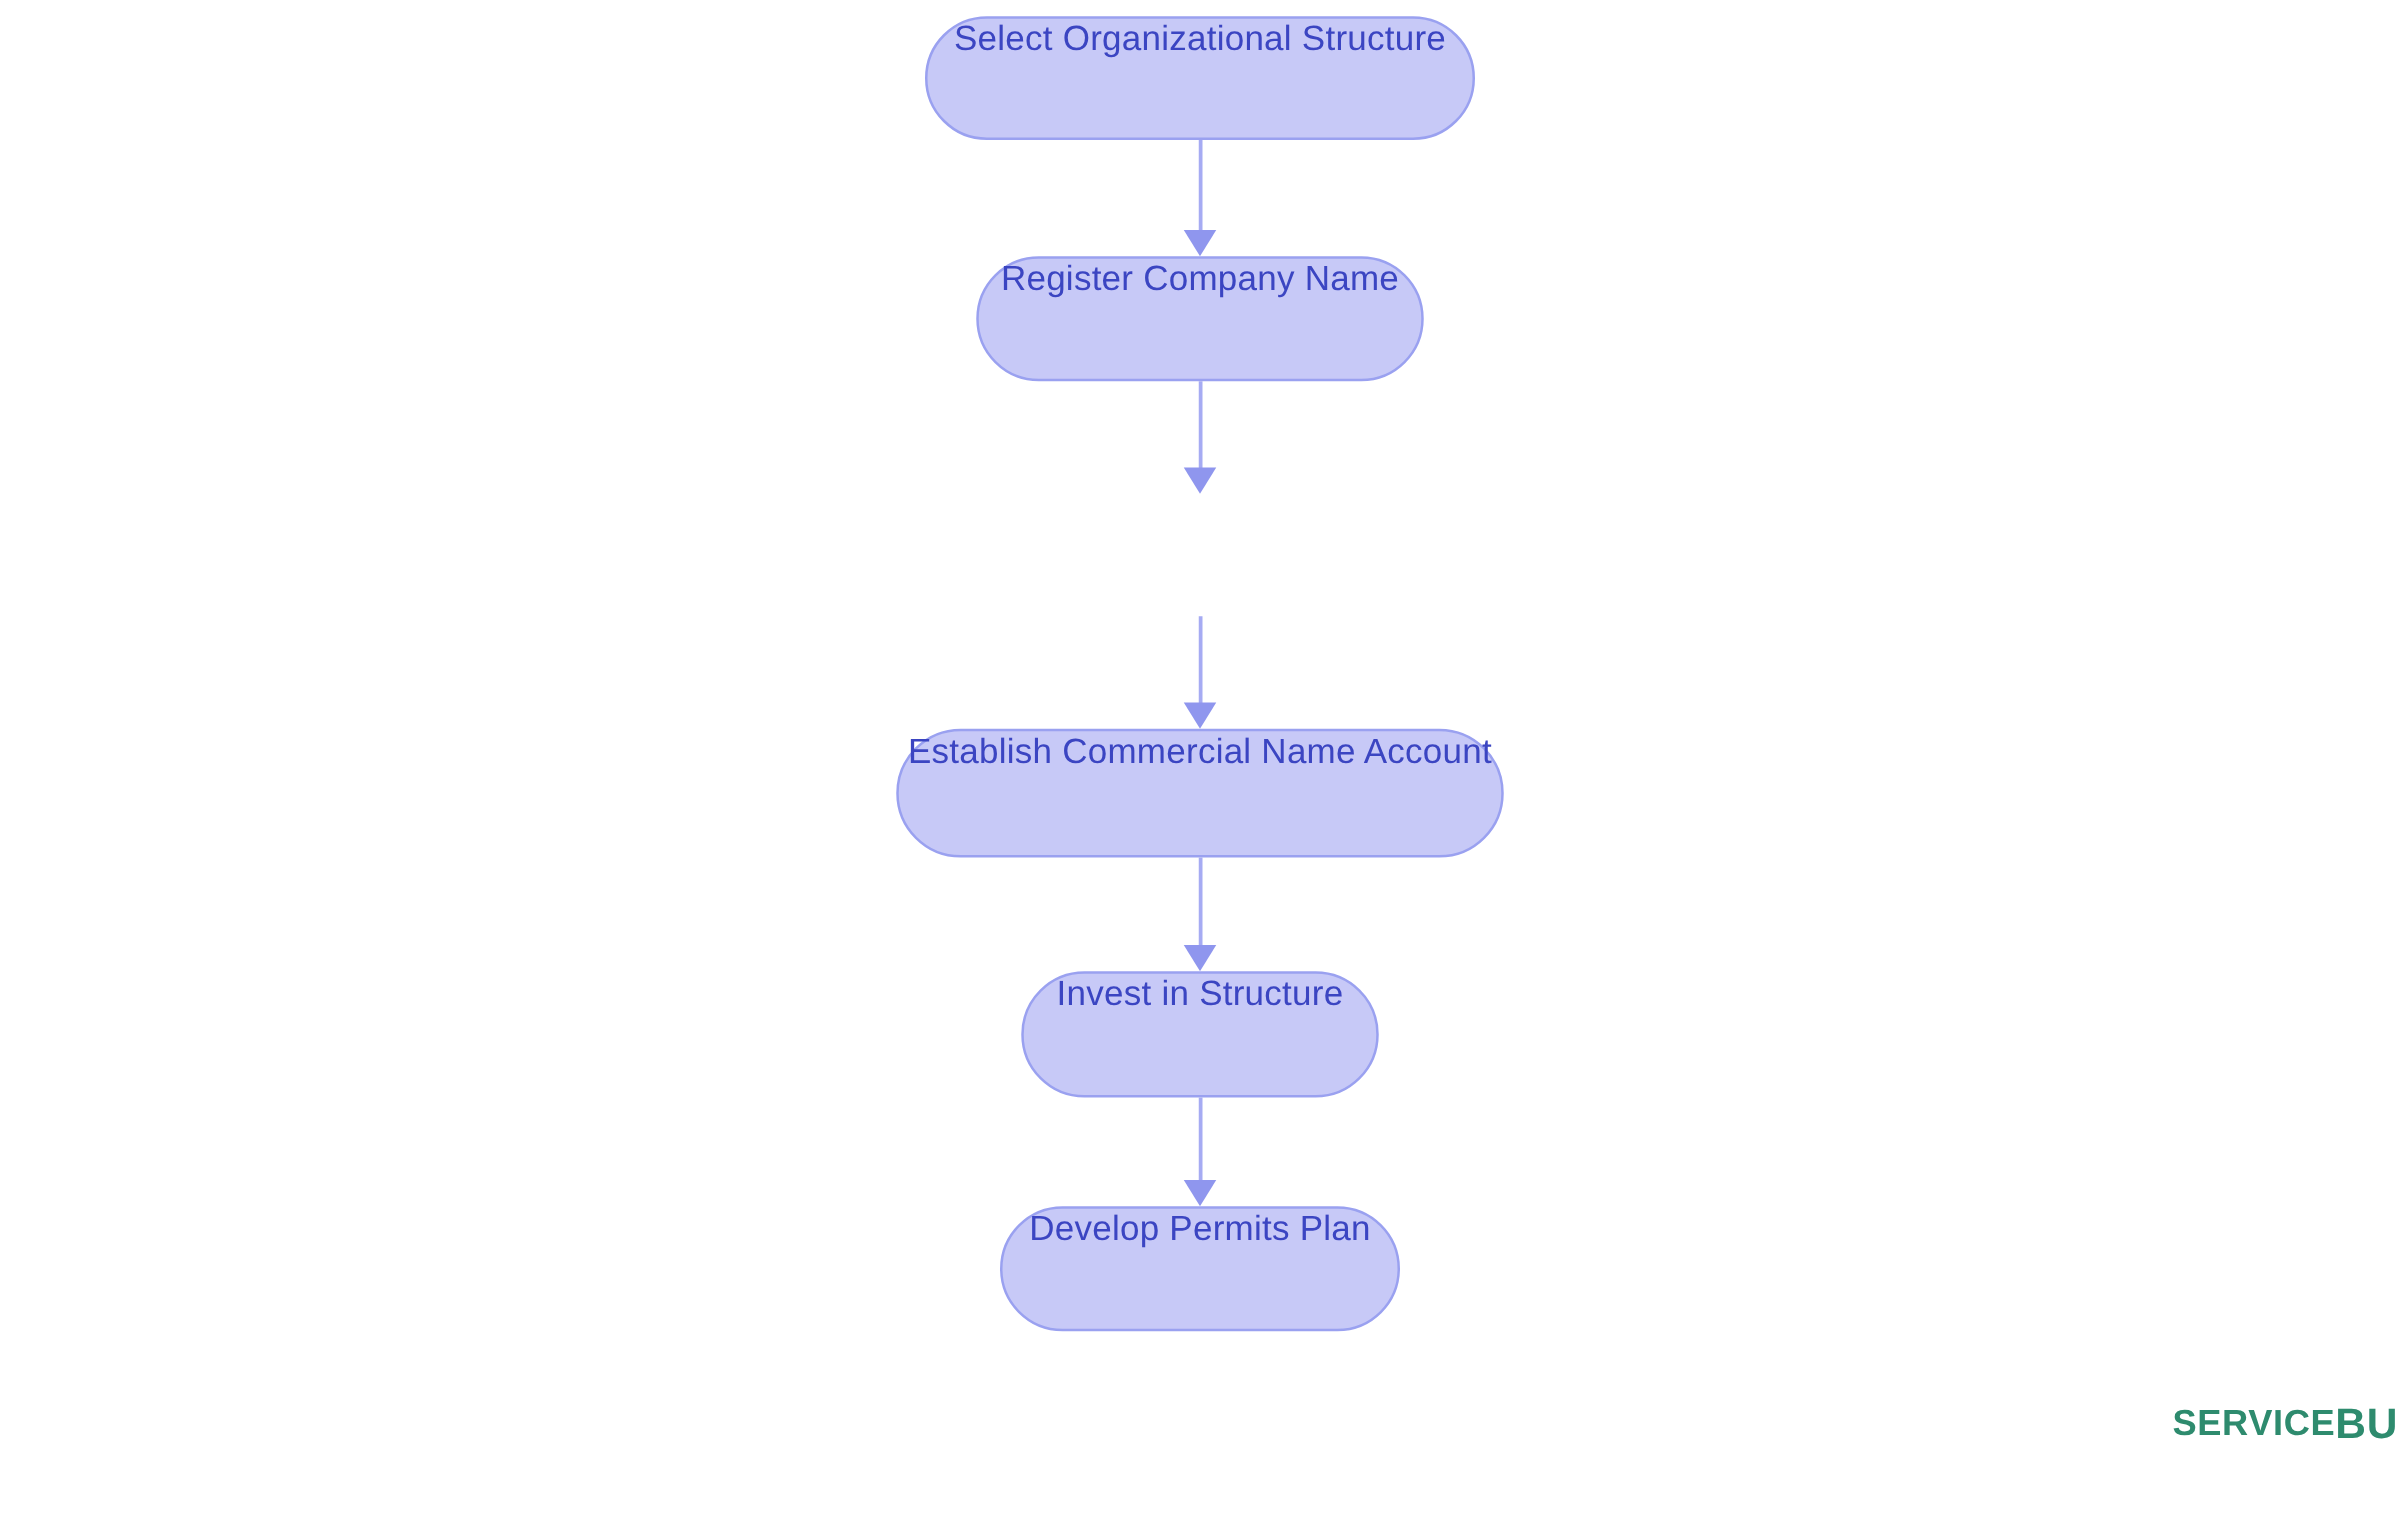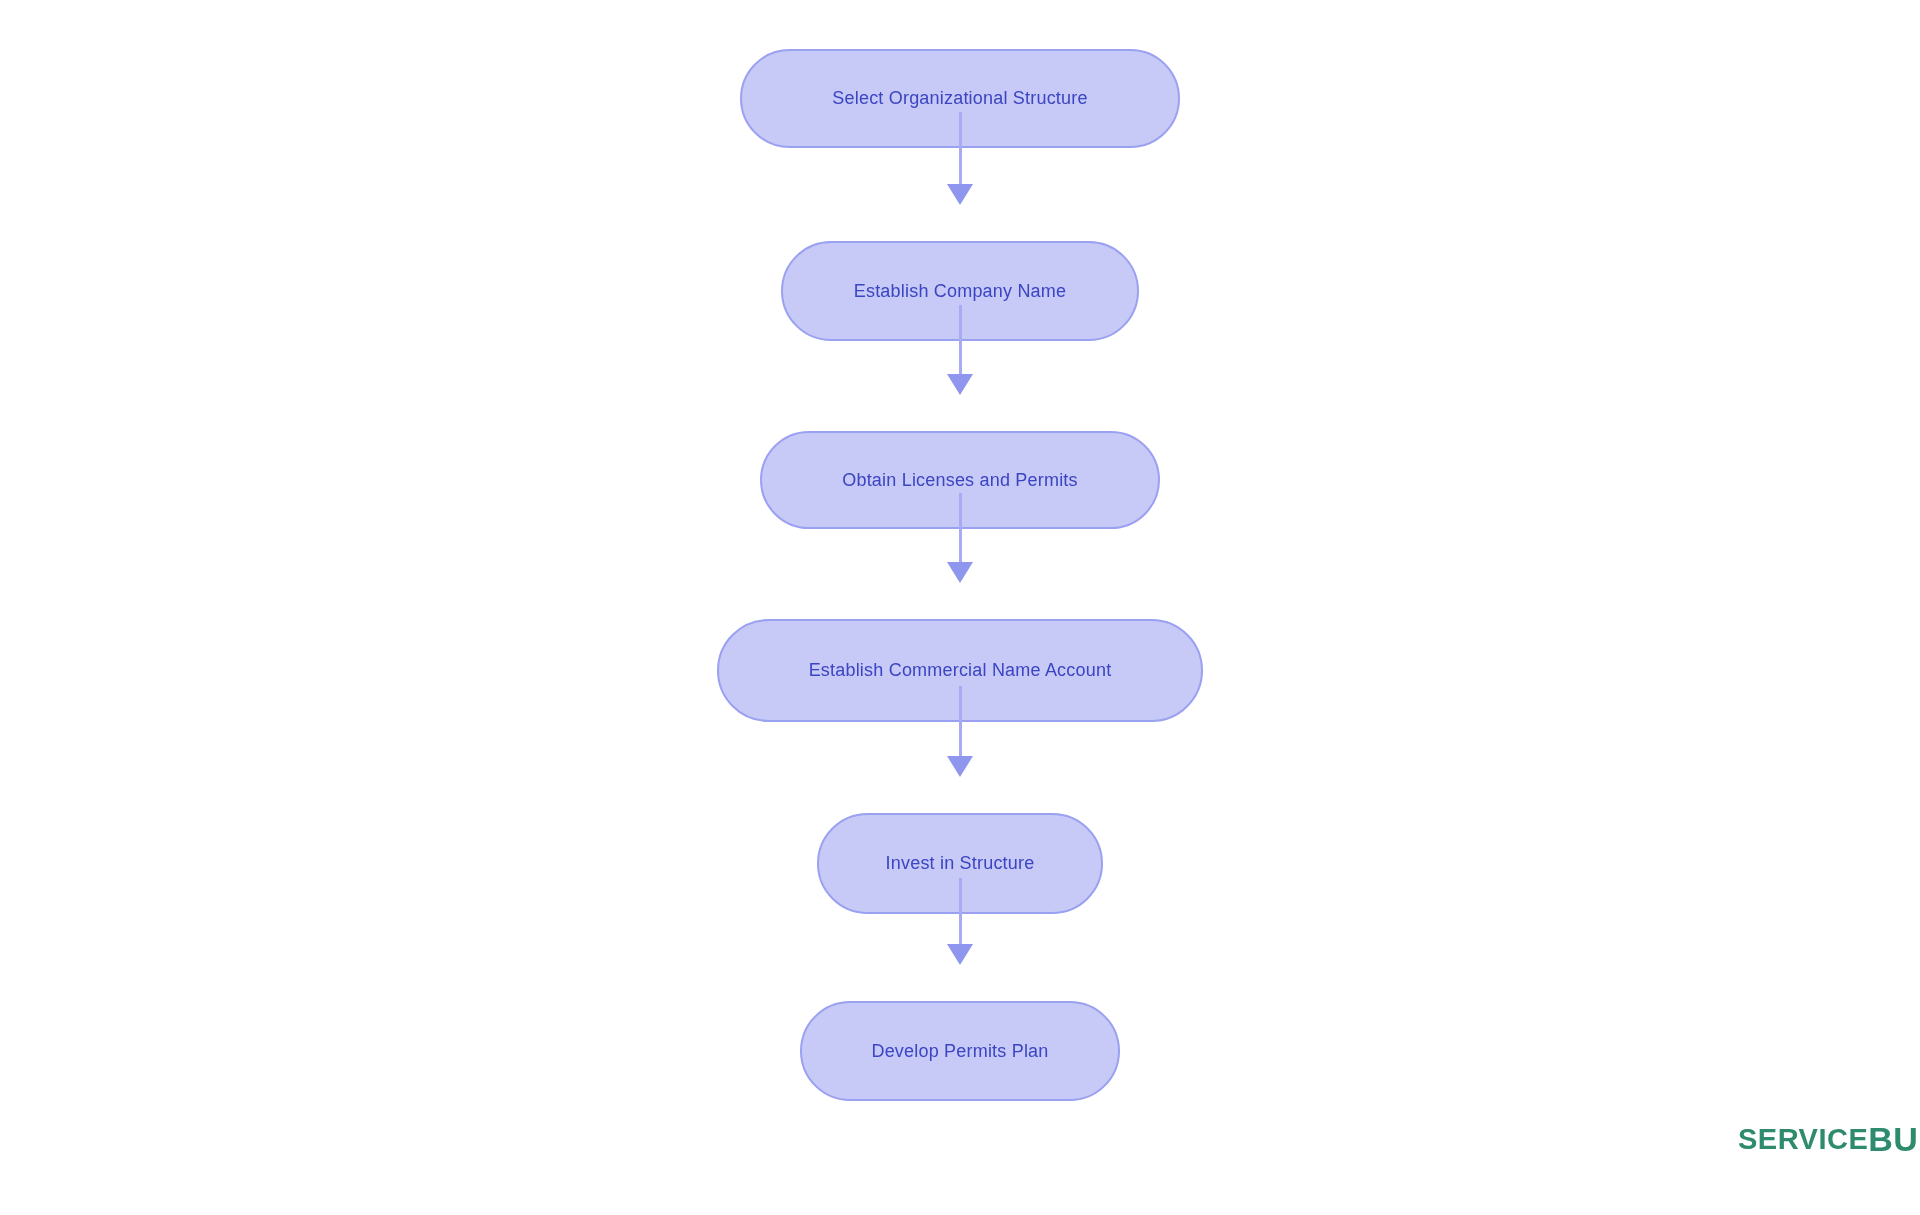--- a/index.html
+++ b/index.html
@@ -15,29 +15,28 @@
   html,body{background:var(--background);}
   .canvas{
     position:relative;
     width:1920px;height:1215px;
     background:var(--background);
     overflow:hidden;
     font-family:"Liberation Sans", sans-serif;
   }
   .flow-node{
     position:absolute;
-    display:flex;align-items:center;justify-content:center;
+    display:flex;align-items:flex-start;justify-content:center;
     background:var(--node_fill);
     border:2px solid var(--node_border);
     border-radius:52px;
     color:var(--node_text);
-    font-size:18px;
+    font-size:28px;
     letter-spacing:0.2px;
     text-align:center;
-    margin-top:36px;
   }
   .n1{left:740px;top:13px;width:440px;height:99px;}
   .n2{left:781px;top:205px;width:358px;height:100px;}
   .n3{left:760px;top:395px;width:400px;height:98px;}
   .n4{left:717px;top:583px;width:486px;height:103px;}
   .n5{left:817px;top:777px;width:286px;height:101px;}
   .n6{left:800px;top:965px;width:320px;height:100px;}
 
   .arrow{position:absolute;left:947px;width:26px;}
   .a1{top:112px;height:93px;}
@@ -79,31 +78,28 @@
   <div class="flow-node n1">
     <span>Select Organizational Structure</span>
   </div>
 
   <div class="arrow a1">
     <div class="shaft"></div>
     <div class="head"></div>
   </div>
 
   <div class="flow-node n2">
-    <span>Establish Company Name</span>
+    <span>Register Company Name</span>
   </div>
 
   <div class="arrow a2">
     <div class="shaft"></div>
     <div class="head"></div>
   </div>
 
-  <div class="flow-node n3">
-    <span>Obtain Licenses and Permits</span>
-  </div>
 
   <div class="arrow a3">
     <div class="shaft"></div>
     <div class="head"></div>
   </div>
 
   <div class="flow-node n4">
     <span>Establish Commercial Name Account</span>
   </div>
 

